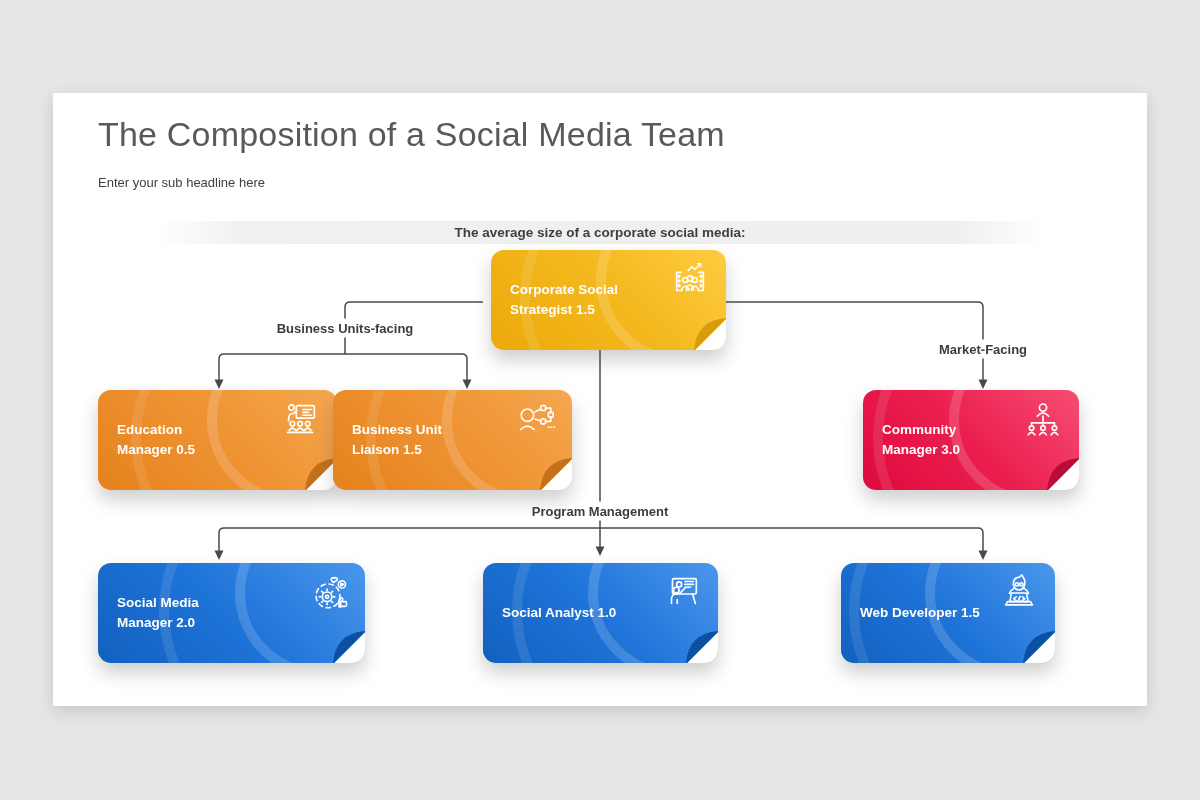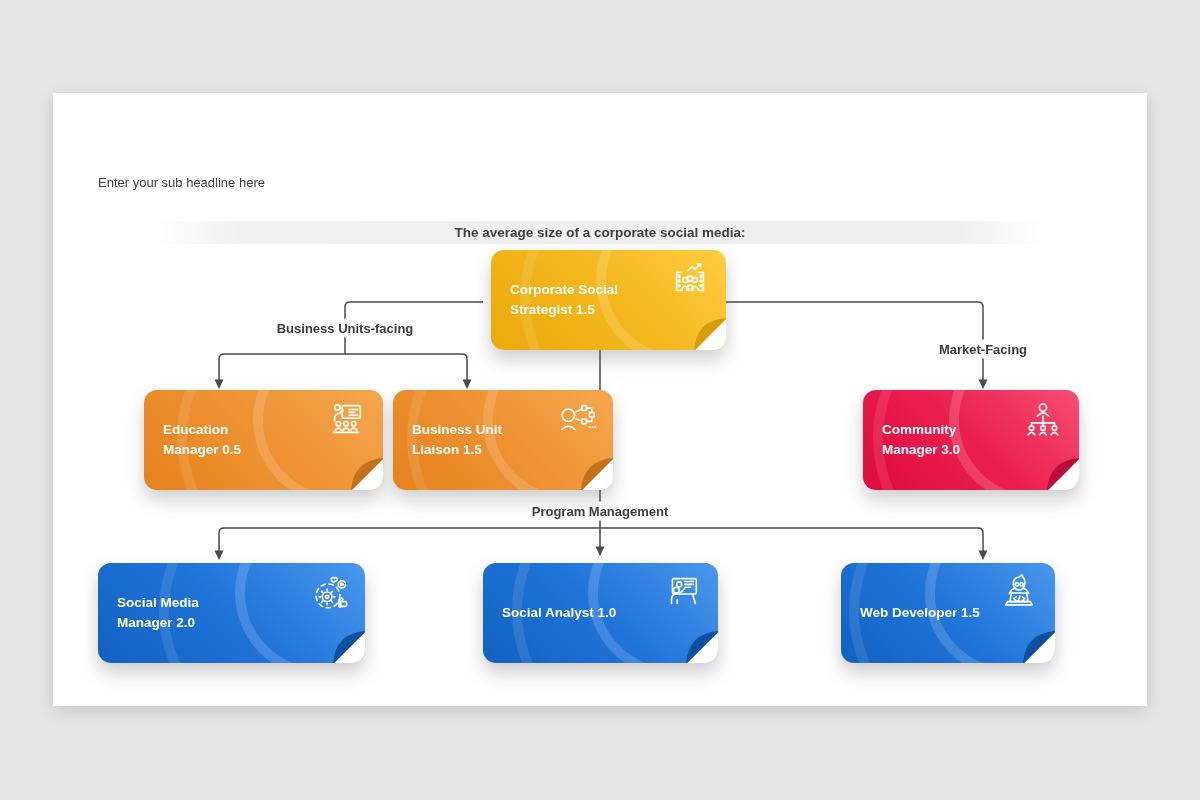--- a/index.html
+++ b/index.html
@@ -36,21 +36,21 @@
     position:absolute;transform:translate(-50%,-50%);
     background:#ffffff;padding:2px 9px;white-space:nowrap;
     font-size:13px;font-weight:700;color:#3d3d3d;
   }
   .node{
     position:absolute;height:100px;border-radius:13px;
     overflow:hidden;
     box-shadow:0 10px 18px rgba(95,95,95,.30);
   }
   .node.yellow{background:linear-gradient(225deg,#ffcc40 0%,#f4b91f 45%,#eca90a 100%);margin-left:8px;}
-  .node.orange{background:linear-gradient(225deg,#f5a74e 0%,#ee9232 50%,#e5821c 100%);margin-left:46px;}
+  .node.orange{background:linear-gradient(225deg,#f5a74e 0%,#ee9232 50%,#e5821c 100%);}
   .node.red   {background:linear-gradient(225deg,#f64d72 0%,#eb1f4f 50%,#de0a3d 100%);}
   .node.blue  {background:linear-gradient(225deg,#4a97ec 0%,#1f74d9 50%,#1161bf 100%);}
   .ring{position:absolute;border-radius:50%;pointer-events:none;}
   .ring.r1{width:150px;height:150px;top:-55px;right:-40px;border:10px solid rgba(255,255,255,.16);}
   .ring.r2{width:260px;height:260px;top:-92px;right:-74px;border:10px solid rgba(255,255,255,.10);}
   .nlabel{
     position:absolute;left:19px;top:0;height:100%;
     display:flex;align-items:center;
     font-size:13.5px;font-weight:700;color:#ffffff;line-height:1.48;
   }
@@ -64,20 +64,21 @@
   .yellow .flap{fill:#d69c0c;}
   .orange .flap{fill:#c4711a;}
   .red    .flap{fill:#b90c3b;}
   .blue   .flap{fill:#0d4fa0;}
 </style>
 </head>
 <body>
 
 <div class="slide">
 
+  <div class="title">The Composition of a Social Media Team</div>
   <div class="subtitle">Enter your sub headline here</div>
   <div class="banner">The average size of a corporate social media:</div>
 
   <svg class="connectors" width="1094" height="613">
     <path class="ln" d="M430,209 H297 Q292,209 292,214 V261"></path>
     <path class="ln" d="M166,287 V266 Q166,261 171,261 H409 Q414,261 414,266 V287"></path>
     <path class="ln" d="M665,209 H925 Q930,209 930,214 V287"></path>
     <path class="ln" d="M547,257 V454"></path>
     <path class="ln" d="M166,458 V440 Q166,435 171,435 H925 Q930,435 930,440 V458"></path>
     <path class="ah" d="M161.5,286.5 h9 L166,296 Z"></path>
@@ -139,21 +140,21 @@
         <path d="M25.5,33 q3.5,-5 7,0"></path>
       <path d="M8,35 h26"></path>
     </svg>
     <div class="nlabel two">Education Manager 0.5</div>
     <svg class="fold" viewBox="0 0 33 33">
       <path class="cut" d="M0,33 L33,0 L33,33 Z"></path>
       <path class="flap" d="M0,33 L33,0 Q2,2 0,33 Z"></path>
     </svg>
   </div>
 
-  <div class="node orange" style="left:294px;top:297px;width:220px">
+  <div class="node orange" style="left:280px;top:297px;width:239px">
     <div class="ring r1"></div>
     <div class="ring r2"></div>
     <svg class="icon" viewBox="0 0 44 44">
       <circle cx="13" cy="17" r="6.5"></circle>
       <path d="M6,32 q7,-7 14,0"></path>
       <rect x="27" y="7" width="5" height="5" rx="1"></rect>
       <rect x="35" y="14" width="5" height="5" rx="1"></rect>
       <rect x="27" y="21" width="5" height="5" rx="1"></rect>
       <path d="M32,9.5 h5.5 v4.5"></path>
         <path d="M32,23.5 h5.5 v-4.5"></path>

